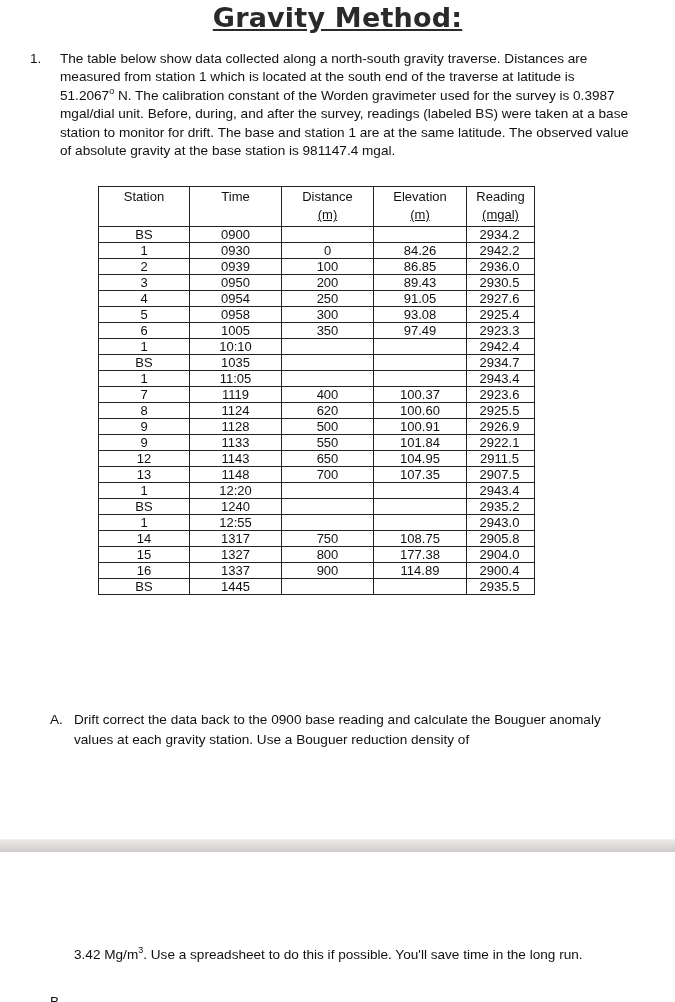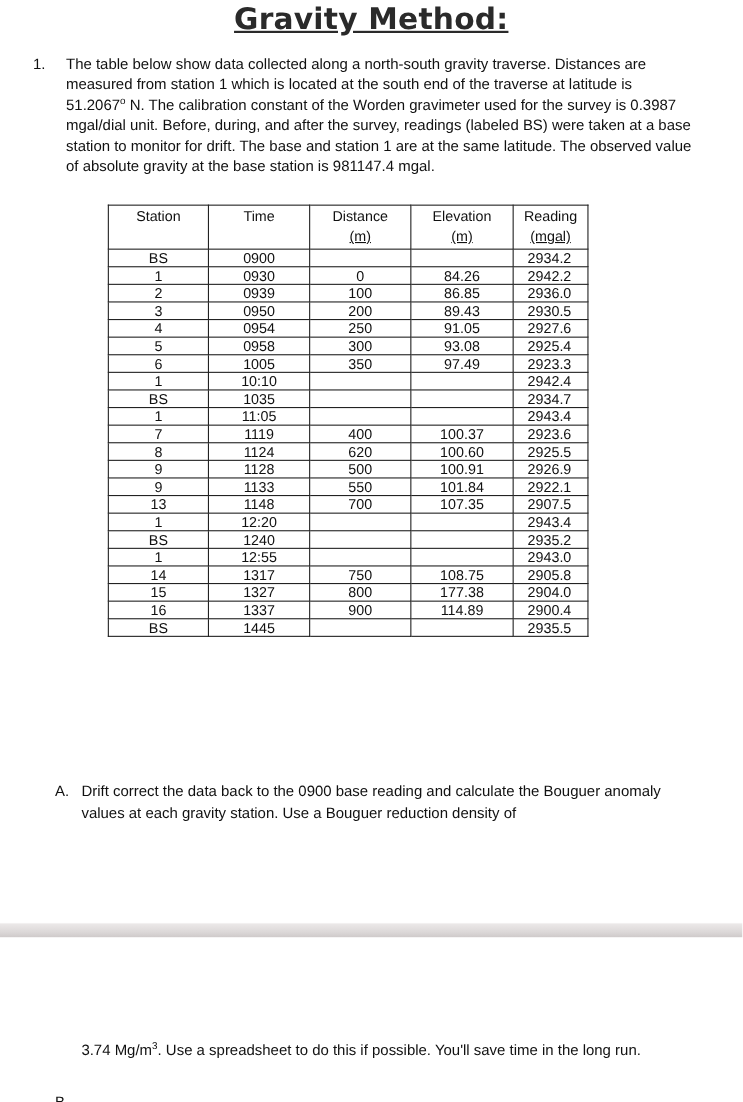--- a/index.html
+++ b/index.html
@@ -143,20 +143,27 @@
         <td class="r">2926.9</td>
       </tr>
       <tr>
         <td>9</td>
         <td>1133</td>
         <td>550</td>
         <td>101.84</td>
         <td class="r">2922.1</td>
       </tr>
       <tr>
+        <td>12</td>
+        <td>1143</td>
+        <td>650</td>
+        <td>104.95</td>
+        <td class="r">2911.5</td>
+      </tr>
+      <tr>
         <td>13</td>
         <td>1148</td>
         <td>700</td>
         <td>107.35</td>
         <td class="r">2907.5</td>
       </tr>
       <tr>
         <td>1</td>
         <td>12:20</td>
         <td></td>
@@ -208,17 +215,17 @@
     </tbody>
 </table>
 
 <div class="partA">
   <span class="lab">A.</span>
   <div class="txt">Drift correct the data back to the 0900 base reading and calculate the Bouguer anomaly values at each gravity station. Use a Bouguer reduction density of</div>
 </div>
 
 <div class="band"></div>
 
-<div class="partA2"><span>3.74 Mg/m</span><sup>3</sup><span>. Use a spreadsheet to do this if possible. You'll save time in the long run.</span></div>
+<div class="partA2"><span>3.42 Mg/m</span><sup>3</sup><span>. Use a spreadsheet to do this if possible. You'll save time in the long run.</span></div>
 
 <div class="partB">
   <div class="inner"><span>B.</span></div>
 </div>
 
 </body></html>

